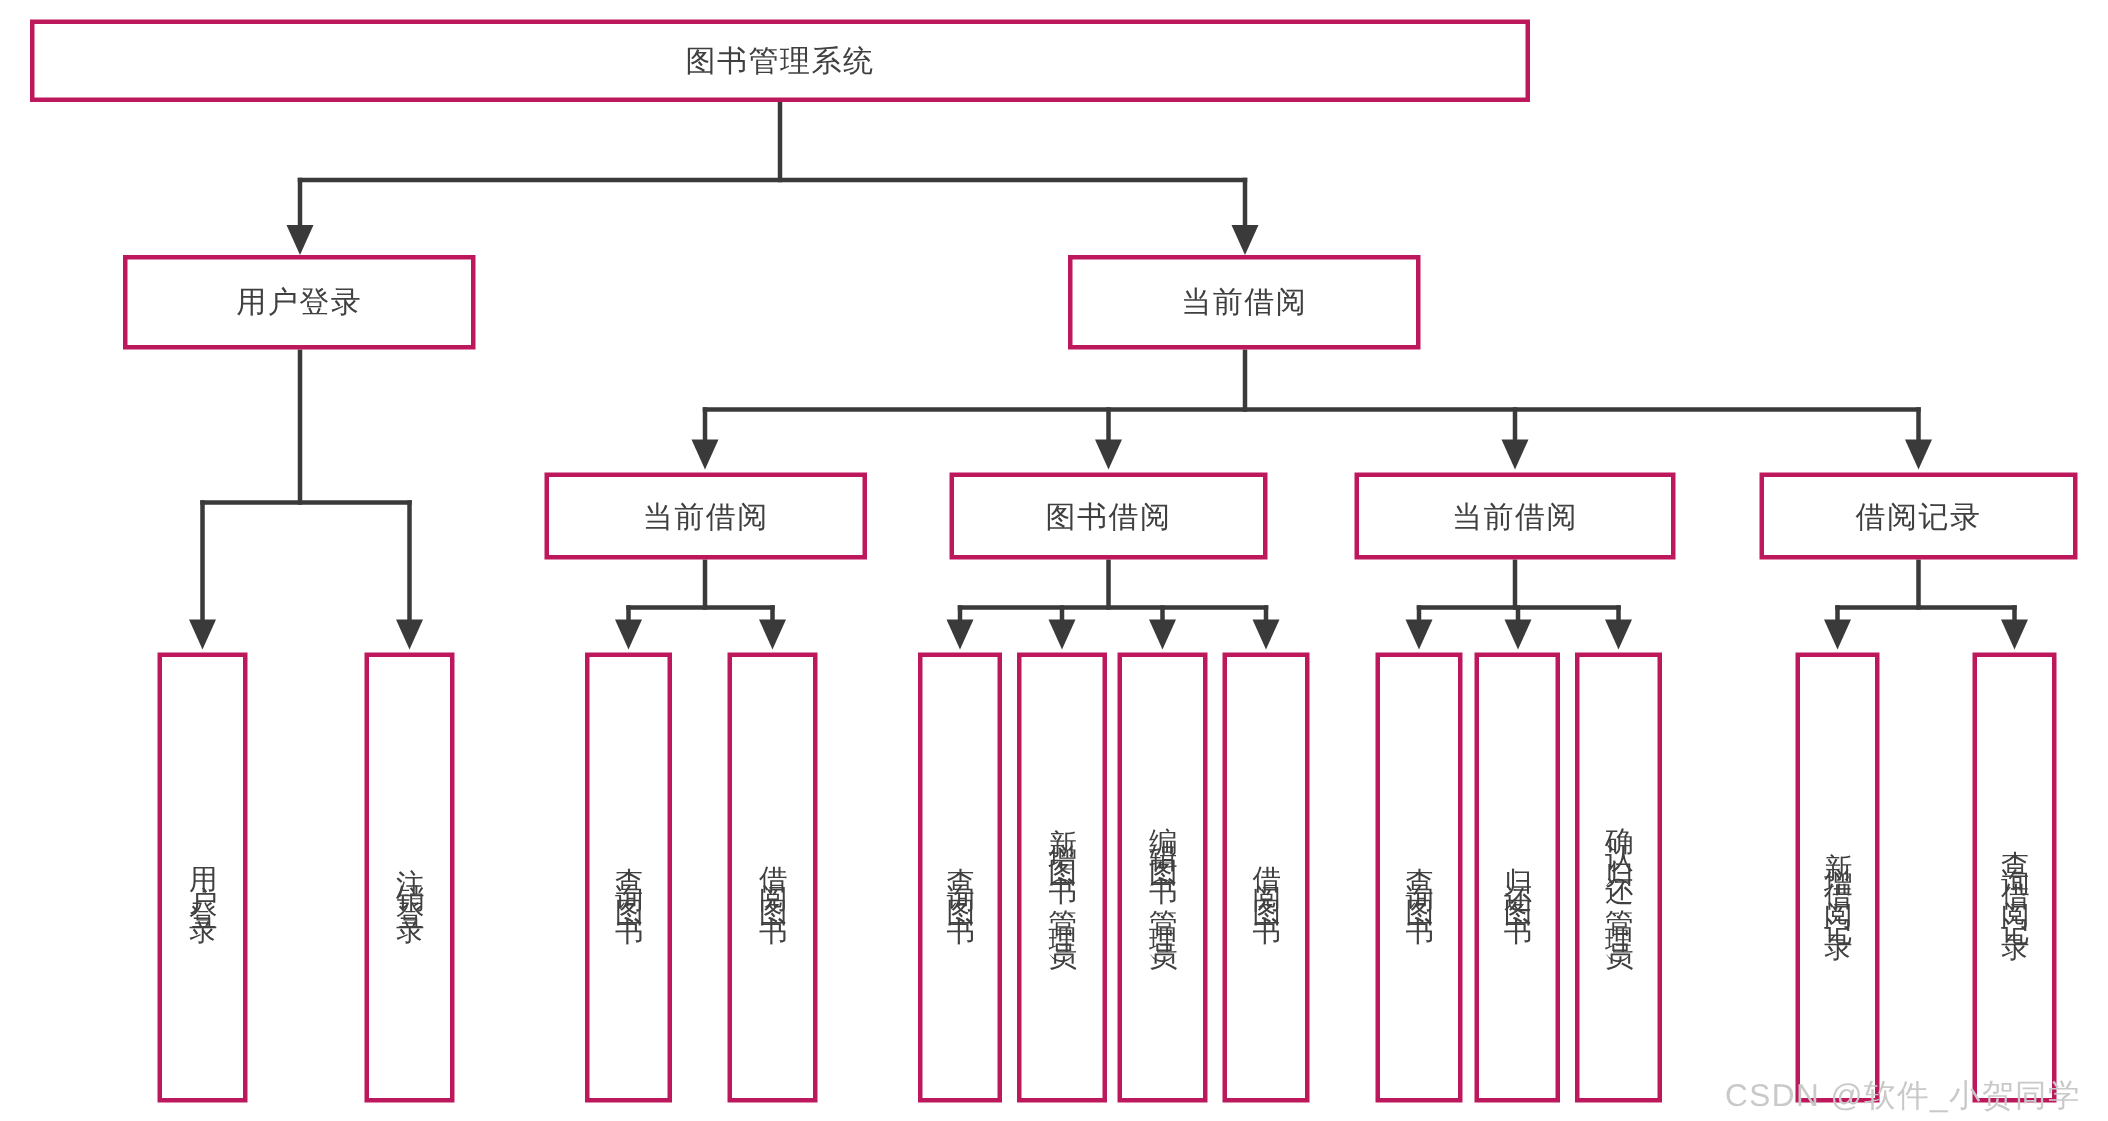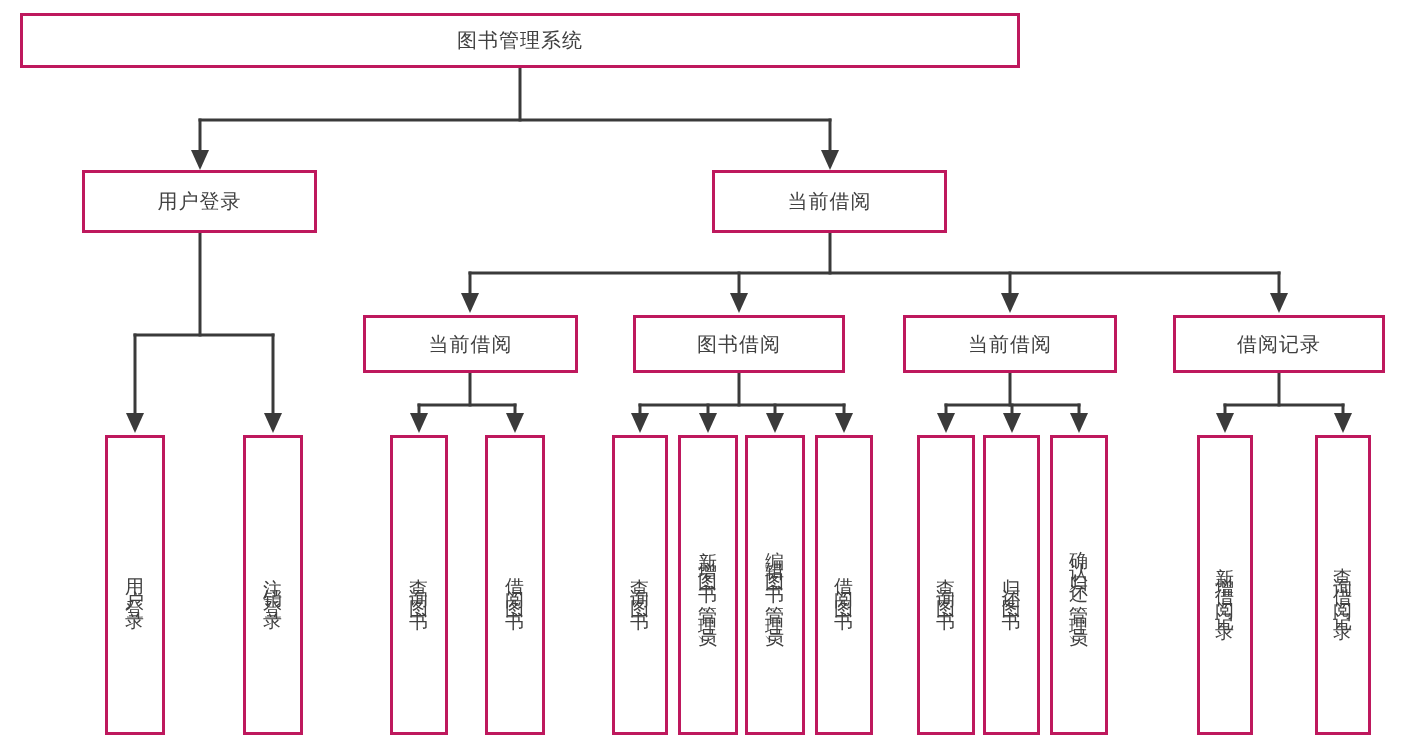--- a/index.html
+++ b/index.html
@@ -199,14 +199,15 @@
   <div class="box leaf leaf-11">
     <span>确认归还（管理员）</span>
   </div>
   <div class="box leaf leaf-12">
     <span>新增借阅记录</span>
   </div>
   <div class="box leaf leaf-13">
     <span>查询借阅记录</span>
   </div>
 
+  <div class="watermark">CSDN @软件_小贺同学</div>
 
 </div>
 
 </body></html>

